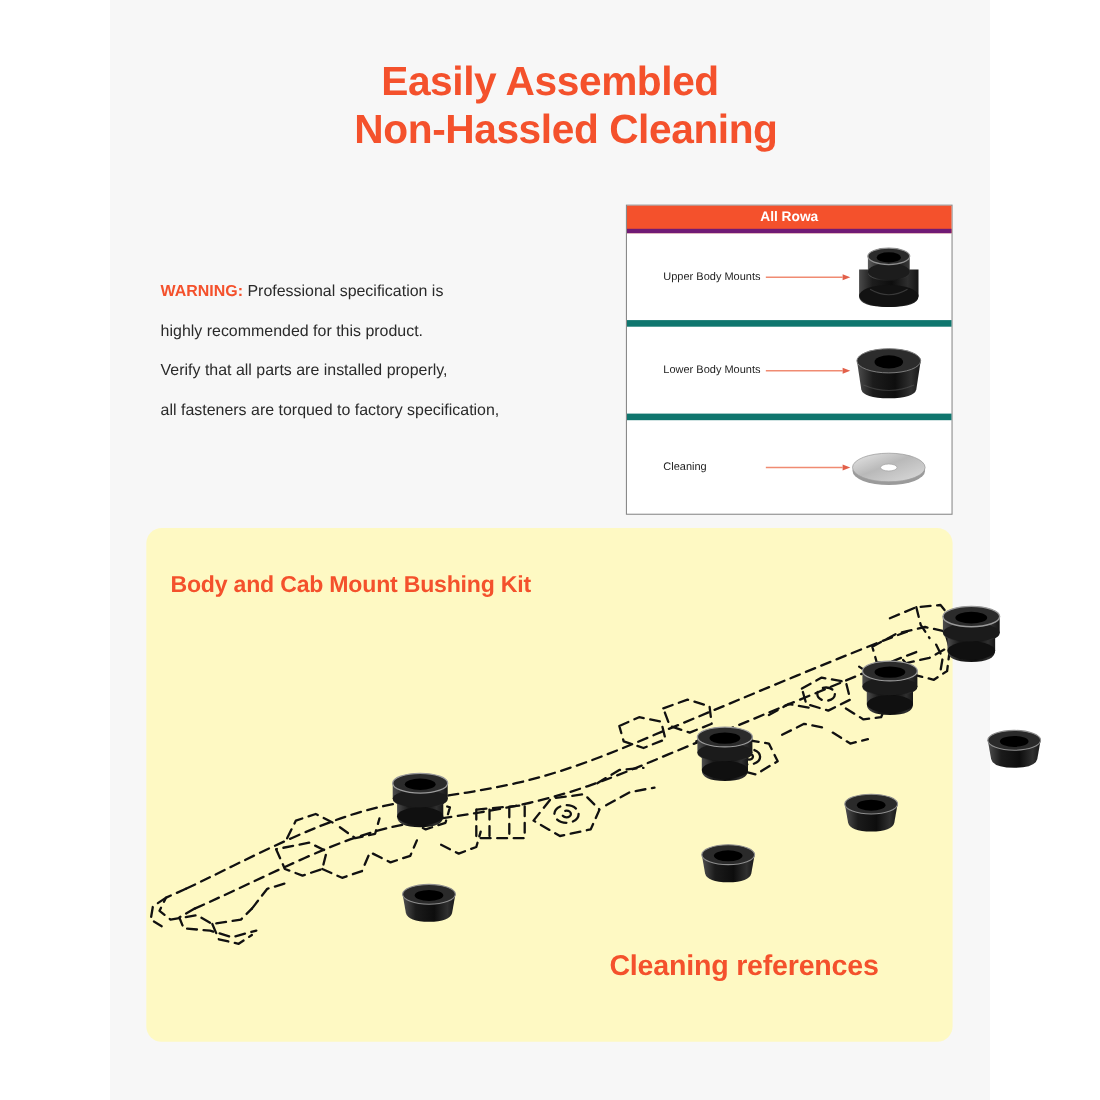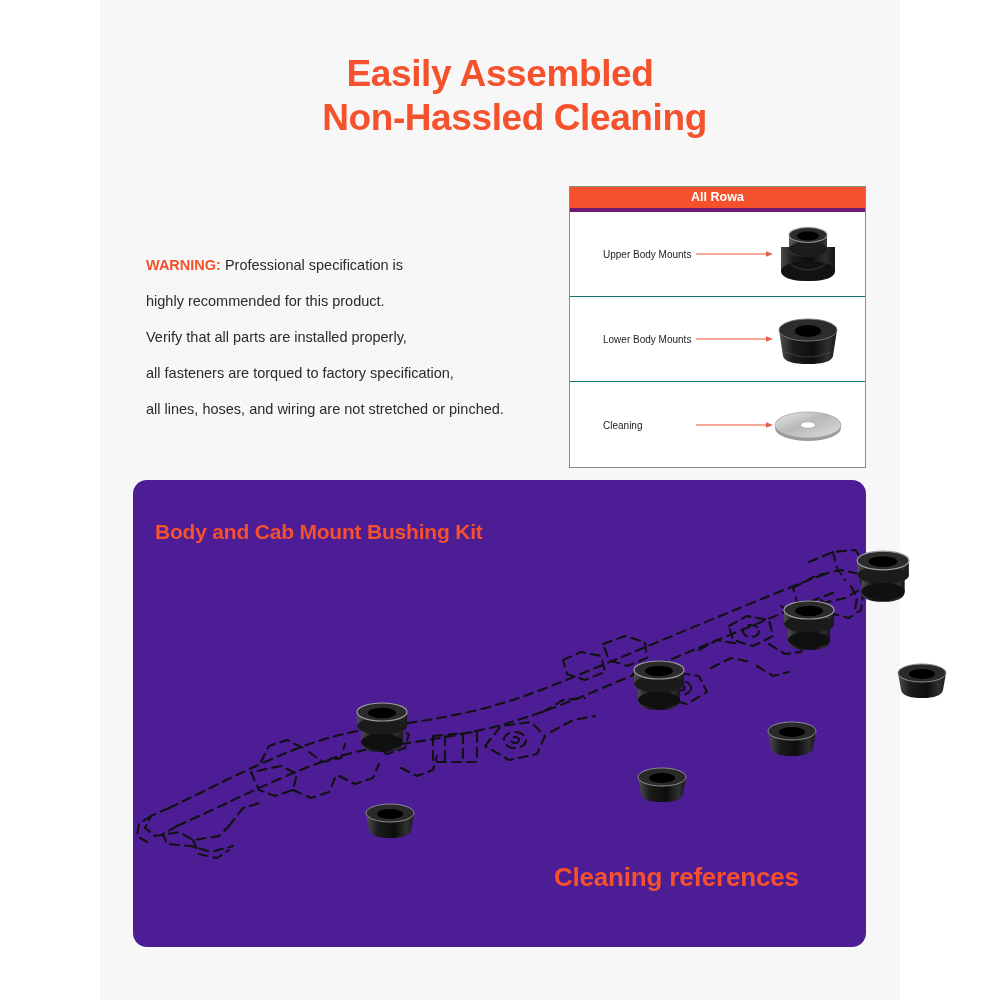--- a/index.html
+++ b/index.html
@@ -74,21 +74,21 @@
     color: #ffffff;
     font-size: 12.5px;
     font-weight: bold;
     text-align: center;
     line-height: 21px;
     border-bottom: 4px solid #701a75;
   }
   .parts-row {
     position: relative;
     height: 85px;
-    border-bottom: 1px solid #0f766e;
+    border-bottom: 6px solid #0f766e;
     box-sizing: border-box;
   }
   .parts-row.last { border-bottom: none; }
   .parts-label {
     position: absolute;
     left: 33px;
     top: 50%;
     transform: translateY(-50%);
     font-size: 10px;
     color: #1d1d1d;
@@ -111,21 +111,21 @@
     height: 66px;
   }
 
   
   .kit-card {
     position: absolute;
     left: 133px;
     top: 480px;
     width: 733px;
     height: 467px;
-    background: #4c1d95;
+    background: #fef9c3;
     border-radius: 14px;
   }
   .kit-title {
     position: absolute;
     left: 22px;
     top: 40px;
     font-size: 21px;
     font-weight: bold;
     color: #f4512c;
     letter-spacing: -0.2px;
@@ -159,21 +159,20 @@
   <div class="headline">
     <span>Easily Assembled</span>
     <span class="l2">Non-Hassled Cleaning</span>
   </div>
 
   <div class="warning-block">
     <span class="wline"><span class="warn-label">WARNING:</span> <span>Professional specification is</span></span>
     <span class="wline">highly recommended for this product.</span>
     <span class="wline">Verify that all parts are installed properly,</span>
     <span class="wline">all fasteners are torqued to factory specification,</span>
-    <span class="wline">all lines, hoses, and wiring are not stretched or pinched.</span>
   </div>
 
   <div class="parts-table">
     <div class="parts-head">All Rowa</div>
 
     <div class="parts-row">
       <div class="parts-label">Upper Body Mounts</div>
       <svg class="parts-arrow" viewBox="0 0 78 7">
         <line x1="0" y1="3.5" x2="70" y2="3.5" stroke="#f08b72" stroke-width="1.3"></line>
         <polygon points="70,0.8 77,3.5 70,6.2" fill="#e2604a"></polygon>

